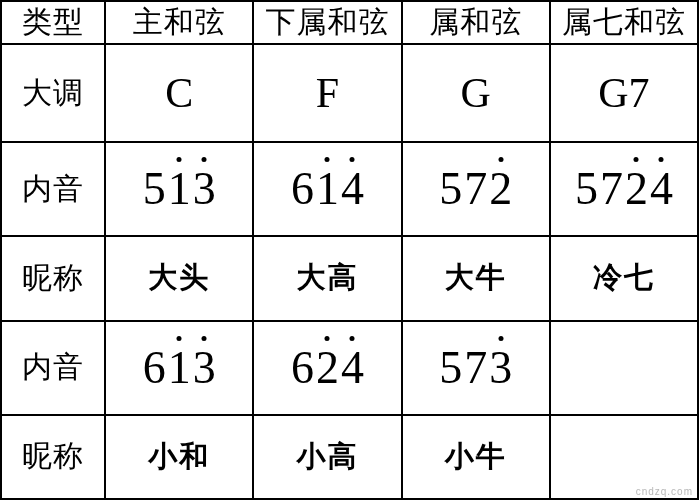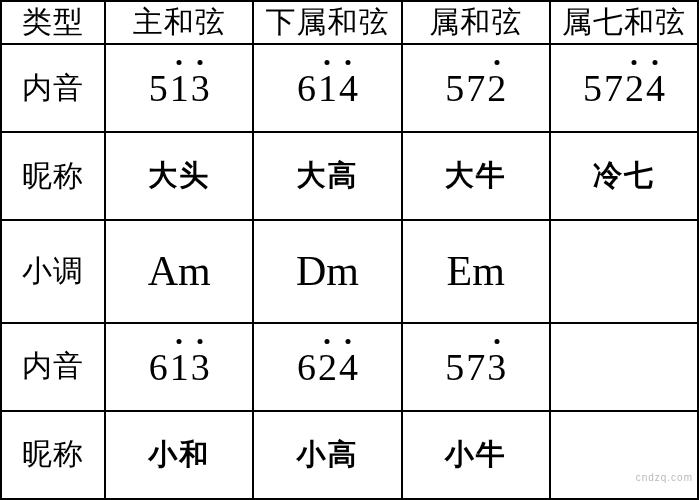--- a/index.html
+++ b/index.html
@@ -54,21 +54,21 @@
     letter-spacing: 2px;
     font-weight: bold;
   }
   .cell-empty { }
 
   
   .notes {
     display: inline-block;
     white-space: nowrap;
     font-family: "Liberation Serif", serif;
-    font-size: 38px;
+    font-size: 46px;
     line-height: 1;
     letter-spacing: 0px;
   }
   .note {
     position: relative;
     display: inline-block;
     padding: 0 1px;
   }
   .note.dot::before {
     content: "";
@@ -77,21 +77,21 @@
     left: 50%;
     transform: translateX(-50%);
     width: 5px;
     height: 5px;
     border-radius: 50%;
     background: #000000;
   }
   .watermark {
     position: absolute;
     right: 6px;
-    bottom: 17px;
+    bottom: 3px;
     font-size: 10px;
     color: #b9b9b9;
     letter-spacing: 1px;
     font-family: "Liberation Sans", sans-serif;
   }
 </style>
 </head>
 <body>
 
 <table id="chord-table">
@@ -106,39 +106,39 @@
     <tr>
       <td class="cell-type">类型</td>
       <td class="cell-header">主和弦</td>
       <td class="cell-header">下属和弦</td>
       <td class="cell-header">属和弦</td>
       <td class="cell-header">属七和弦</td>
     </tr>
   </thead>
   <tbody id="table-body">
       <tr>
+        <td class="cell-type">大调</td>
+        <td class="cell-roman">C</td>
+        <td class="cell-roman">F</td>
+        <td class="cell-roman">G</td>
+        <td class="cell-roman">G7</td>
+      </tr>
+      <tr>
         <td class="cell-type">内音</td>
         <td><span class="notes"><span class="note">5</span><span class="note dot">1</span><span class="note dot">3</span></span></td>
         <td><span class="notes"><span class="note">6</span><span class="note dot">1</span><span class="note dot">4</span></span></td>
         <td><span class="notes"><span class="note">5</span><span class="note">7</span><span class="note dot">2</span></span></td>
         <td><span class="notes"><span class="note">5</span><span class="note">7</span><span class="note dot">2</span><span class="note dot">4</span></span></td>
       </tr>
       <tr>
         <td class="cell-type">昵称</td>
         <td class="cell-nick">大头</td>
         <td class="cell-nick">大高</td>
         <td class="cell-nick">大牛</td>
         <td class="cell-nick">冷七</td>
-      </tr>
-      <tr>
-        <td class="cell-type">小调</td>
-        <td class="cell-roman">Am</td>
-        <td class="cell-roman">Dm</td>
-        <td class="cell-roman">Em</td>
-        <td class="cell-roman"></td>
       </tr>
       <tr>
         <td class="cell-type">内音</td>
         <td><span class="notes"><span class="note">6</span><span class="note dot">1</span><span class="note dot">3</span></span></td>
         <td><span class="notes"><span class="note">6</span><span class="note dot">2</span><span class="note dot">4</span></span></td>
         <td><span class="notes"><span class="note">5</span><span class="note">7</span><span class="note dot">3</span></span></td>
         <td class="cell-empty"></td>
       </tr>
       <tr>
         <td class="cell-type">昵称</td>

